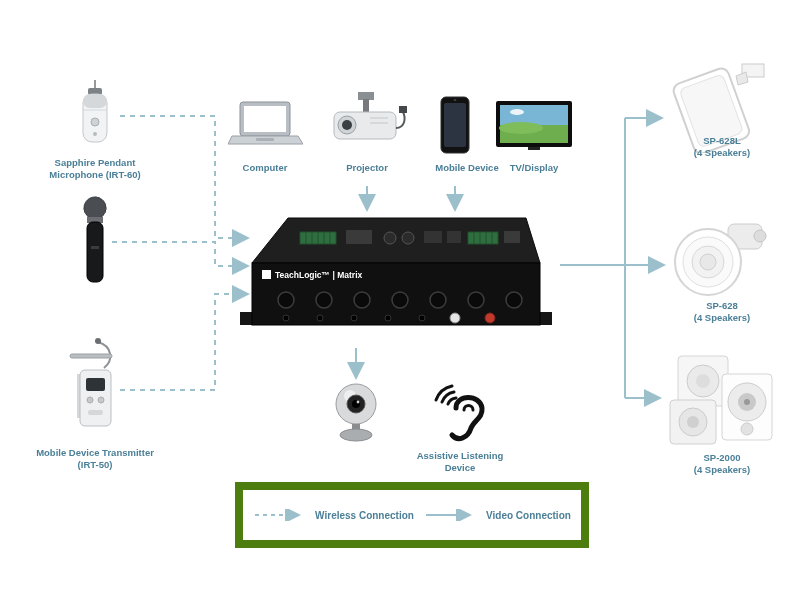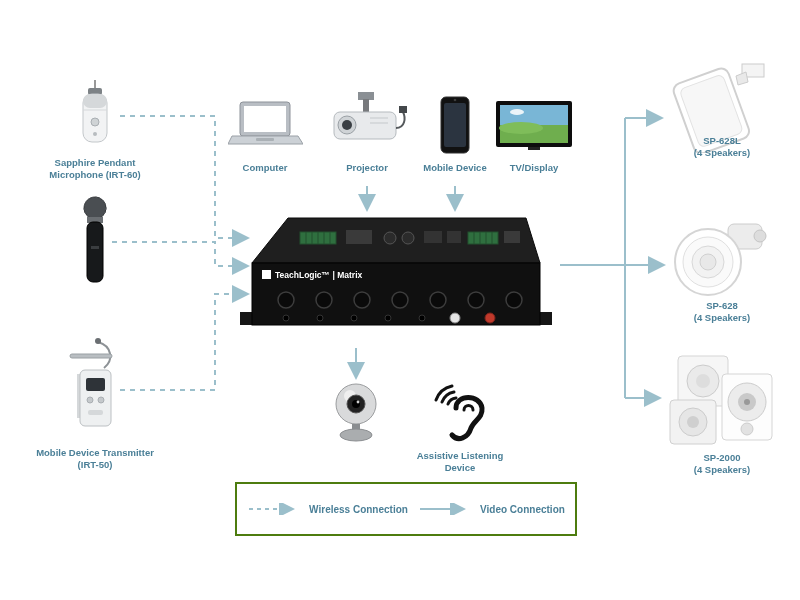--- a/index.html
+++ b/index.html
@@ -3,21 +3,21 @@
 <meta charset="utf-8">
 <style>
   html,body{margin:0;padding:0;background:#fff;}
   .canvas{position:relative;width:800px;height:600px;background:#ffffff;
     font-family:"Liberation Sans",sans-serif;overflow:hidden;}
   .icon{position:absolute;}
   .lbl{position:absolute;color:#4a7f97;font-weight:700;font-size:9.5px;
     line-height:1.3;text-align:center;white-space:pre-line;}
   .wires{position:absolute;left:0;top:0;pointer-events:none;}
   .legend{position:absolute;left:235px;top:482px;width:338px;height:50px;
-    border:2px solid #4d7c0f;display:flex;align-items:center;
+    border:8px solid #4d7c0f;display:flex;align-items:center;
     justify-content:space-evenly;background:#fff;}
   .legend-item{display:flex;align-items:center;gap:8px;}
   .legend-item span{color:#4a7f97;font-weight:700;font-size:10px;}
 </style>
 </head>
 <body>
 
 <div class="canvas">
 
   <svg class="wires" width="800" height="600">
@@ -106,21 +106,21 @@
   </div>
   <div class="lbl" style="left:317px;top:162px;width:100px">Projector</div>
 
   <div class="icon" style="left:440px;top:96px">
     <svg width="30" height="58">
       <rect x="1" y="1" width="28" height="56" rx="5" fill="#111" stroke="#333"></rect>
       <rect x="4" y="7" width="22" height="44" rx="2" fill="#2b3440"></rect>
       <circle cx="15" cy="4" r="1.3" fill="#3c3c3c"></circle>
     </svg>
   </div>
-  <div class="lbl" style="left:405px;top:162px;width:100px">Mobile Device</div>
+  <div class="lbl" style="left:417px;top:162px;width:100px">Mobile Device</div>
 
   <div class="icon" style="left:495px;top:100px">
     <svg width="78" height="52">
       <rect x="1" y="1" width="76" height="46" rx="2" fill="#0d0d0d"></rect>
       <rect x="5" y="5" width="68" height="22" fill="#79b6d6"></rect>
       <rect x="5" y="25" width="68" height="18" fill="#6fae4e"></rect>
       <ellipse cx="26" cy="28" rx="22" ry="6" fill="#7fbd5a"></ellipse>
       <ellipse cx="22" cy="12" rx="7" ry="3" fill="#ffffff" opacity="0.85"></ellipse>
       <rect x="33" y="47" width="12" height="3" fill="#222"></rect>
     </svg>

